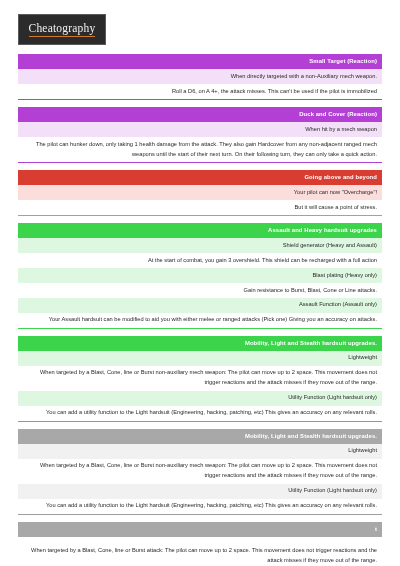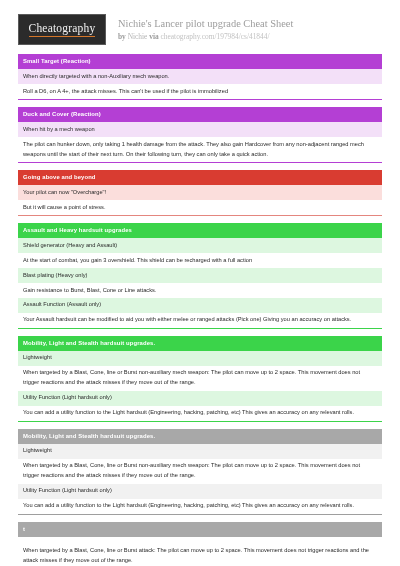--- a/index.html
+++ b/index.html
@@ -14,20 +14,21 @@
     font-family: "Liberation Sans", sans-serif;
     color: #231f20;
     overflow: hidden;
   }
   .page {
     width: 400px;
     height: 566px;
     position: relative;
     box-sizing: border-box;
     padding: 0 18px;
+    text-align: right;
   }
 
   
   .site-header {
     display: flex;
     align-items: center;
     padding-top: 14px;
     padding-bottom: 9px;
   }
   .logo-box {
@@ -116,29 +117,20 @@
 </style>
 </head>
 <body>
 
 <div class="page">
 
   <div class="site-header">
     <div class="logo-box">
       <span class="logo-text">Cheatography</span>
     </div>
-    <div class="head-text">
-      <div class="sheet-title">Nichie's Lancer pilot upgrade Cheat Sheet</div>
-      <div class="sheet-byline">
-        <span class="b">by</span>
-        <span>Nichie</span>
-        <span class="b">via</span>
-        <span class="url">cheatography.com/197984/cs/41844/</span>
-      </div>
-    </div>
   </div>
 
   <div id="blocks">
       <div class="block t-purple">
         <div class="block-title">Small Target (Reaction)</div>
         <div class="row shaded">When directly targeted with a non-Auxiliary mech weapon.</div>
         <div class="row plain">Roll a D6, on A 4+, the attack misses. This can't be used if the pilot is immobilized</div>
       </div>
       <div class="block t-purple">
         <div class="block-title">Duck and Cover (Reaction)</div>

